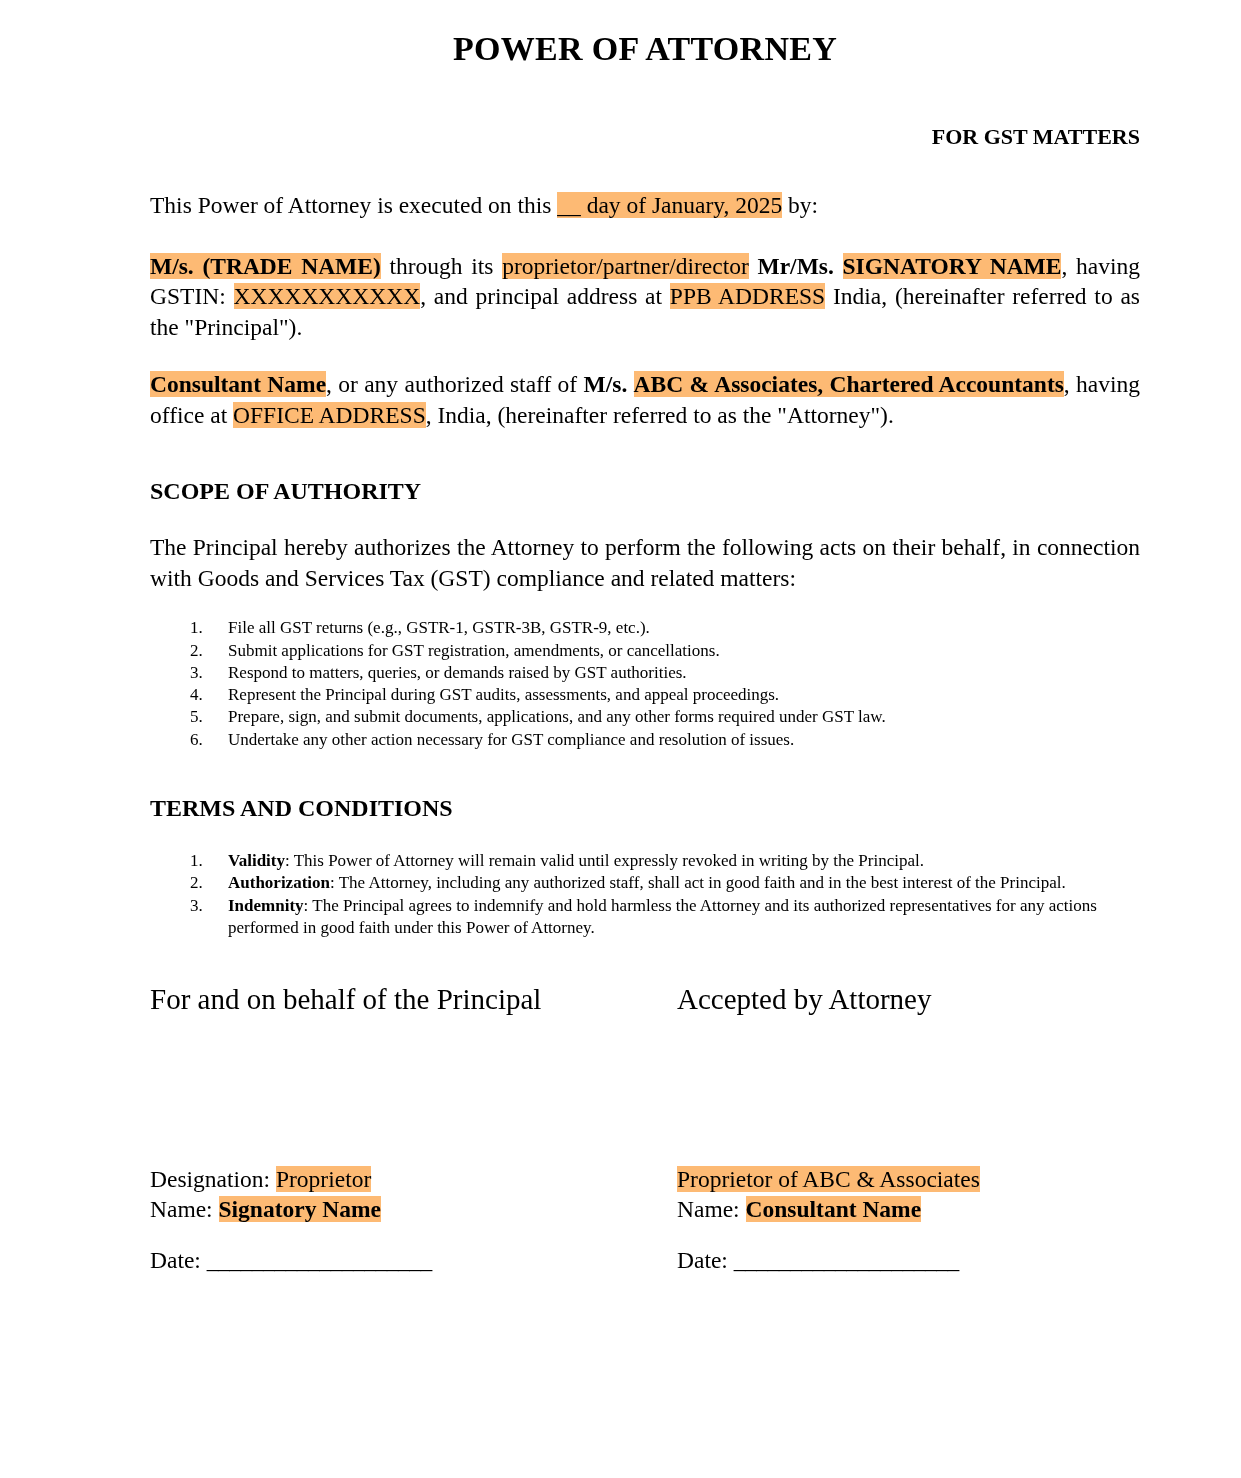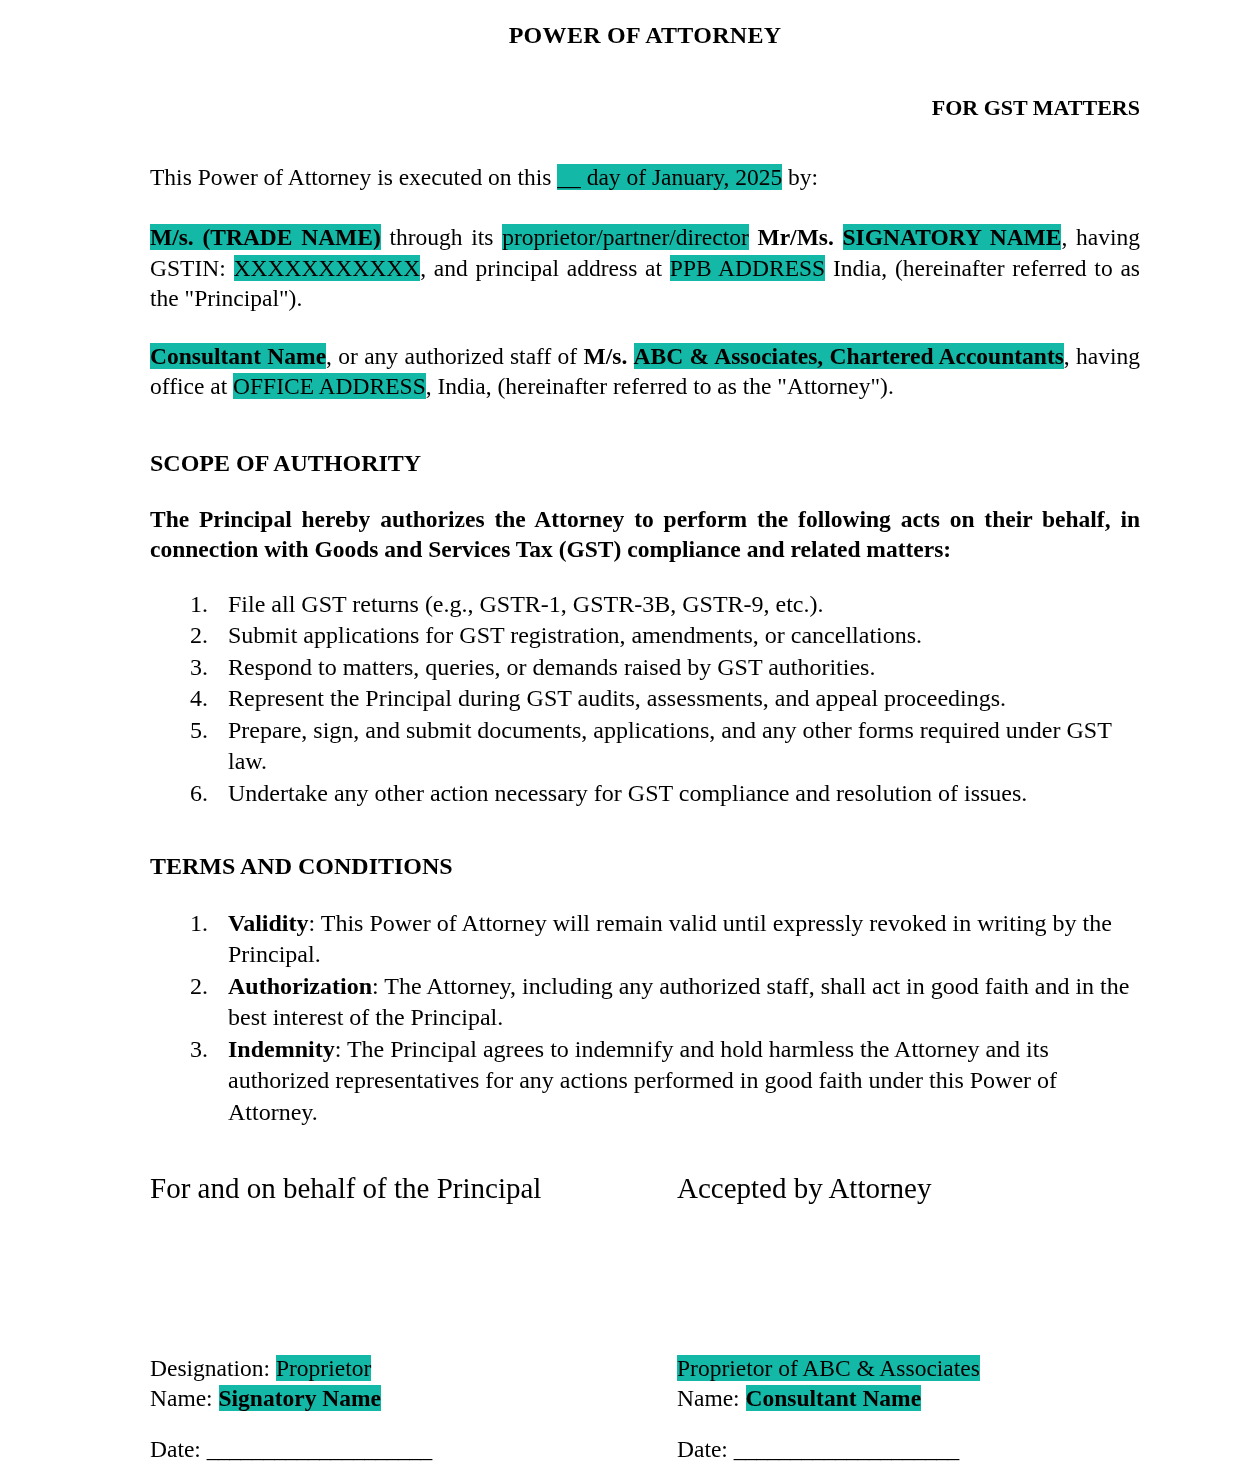--- a/index.html
+++ b/index.html
@@ -28,23 +28,23 @@
     position: absolute;
     left: 150px;
     top: 0;
     width: 990px;
   }
 
   
   .doc-title {
     text-align: center;
     font-weight: bold;
-    font-size: 24px;
+    font-size: 34px;
     letter-spacing: 0.3px;
-    margin: 4px;
+    margin: 12px;
     padding-top: 16px;
     line-height: 1.25;
   }
   .doc-subtitle {
     text-align: right;
     font-weight: bold;
     font-size: 22px;
     margin: 0;
     padding-top: 40px;
     line-height: 1.25;
@@ -54,39 +54,39 @@
   p.body-text {
     font-size: 23.5px;
     line-height: 1.30;
     margin: 0;
     text-align: justify;
     text-justify: inter-word;
   }
   .para-intro { padding-top: 40px; }
   .para-principal { padding-top: 30px; }
   .para-attorney { padding-top: 27px; }
-  .para-scope-lead { padding-top: 26px; font-weight: bold; }
+  .para-scope-lead { padding-top: 26px; }
 
   h2.section-head {
     font-size: 24px;
     font-weight: bold;
     margin: 0;
     line-height: 1.25;
   }
   .head-favour { padding-top: 44px; }
   .head-scope  { padding-top: 46px; }
   .head-terms  { padding-top: 42px; }
 
   
-  .hl { background-color: #14b8a6; }
+  .hl { background-color: #fdba74; }
   .b  { font-weight: bold; }
 
   
   ol.doc-list {
-    font-size: 24px;
+    font-size: 17px;
     line-height: 1.31;
     margin: 0;
     padding: 0;
     list-style: none;
     counter-reset: li;
   }
   ol.doc-list > li {
     position: relative;
     padding-left: 78px;
     margin: 0;

